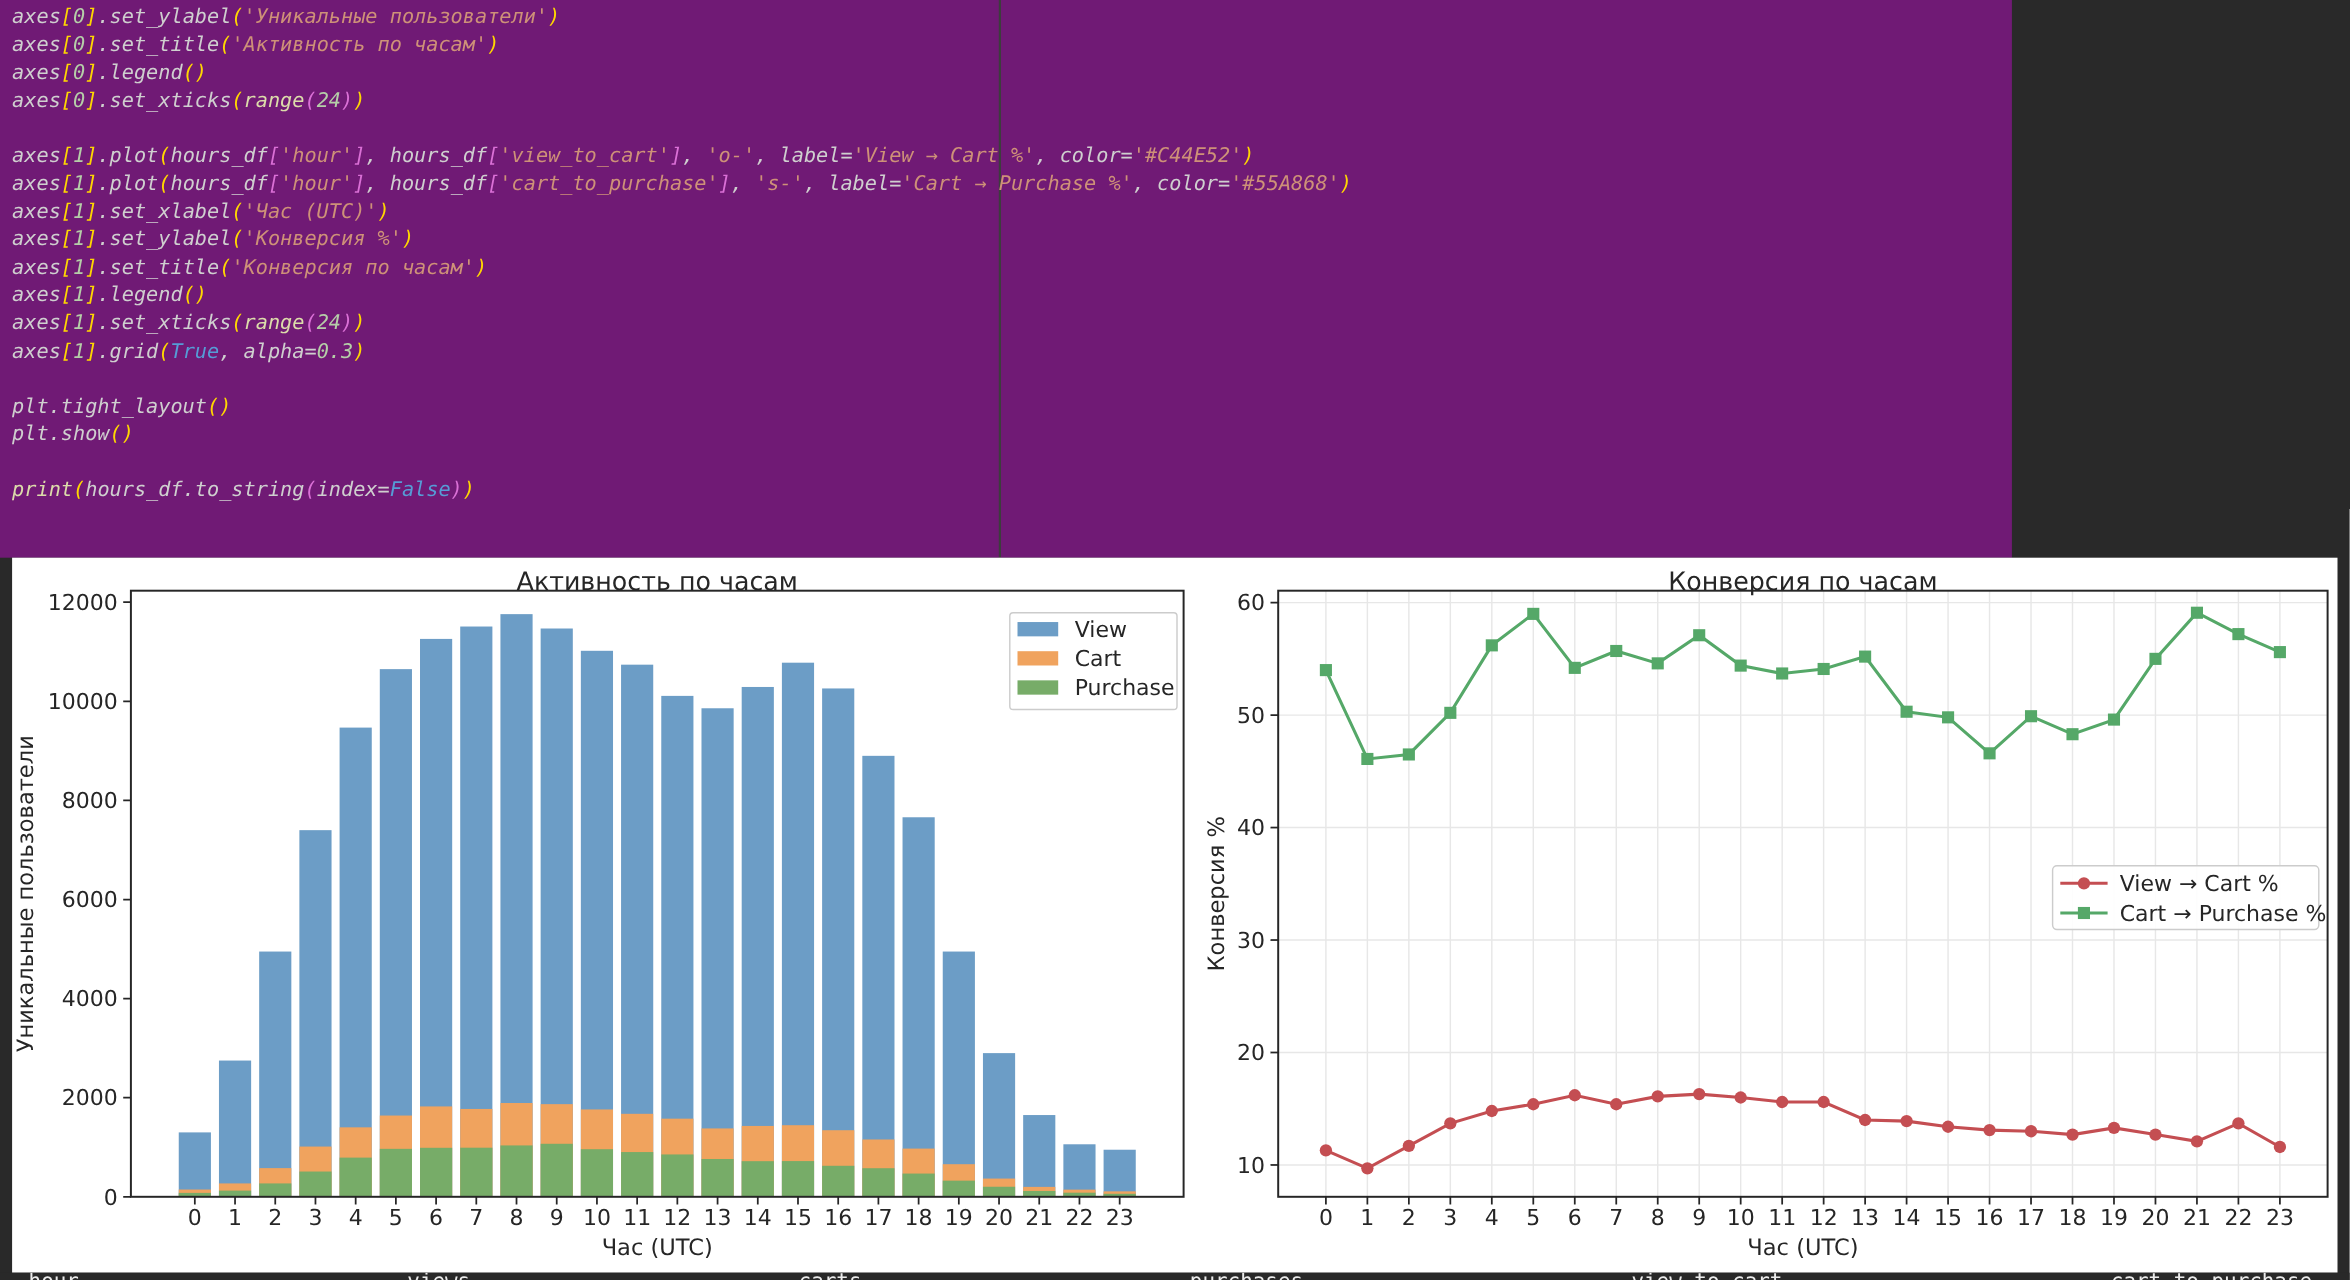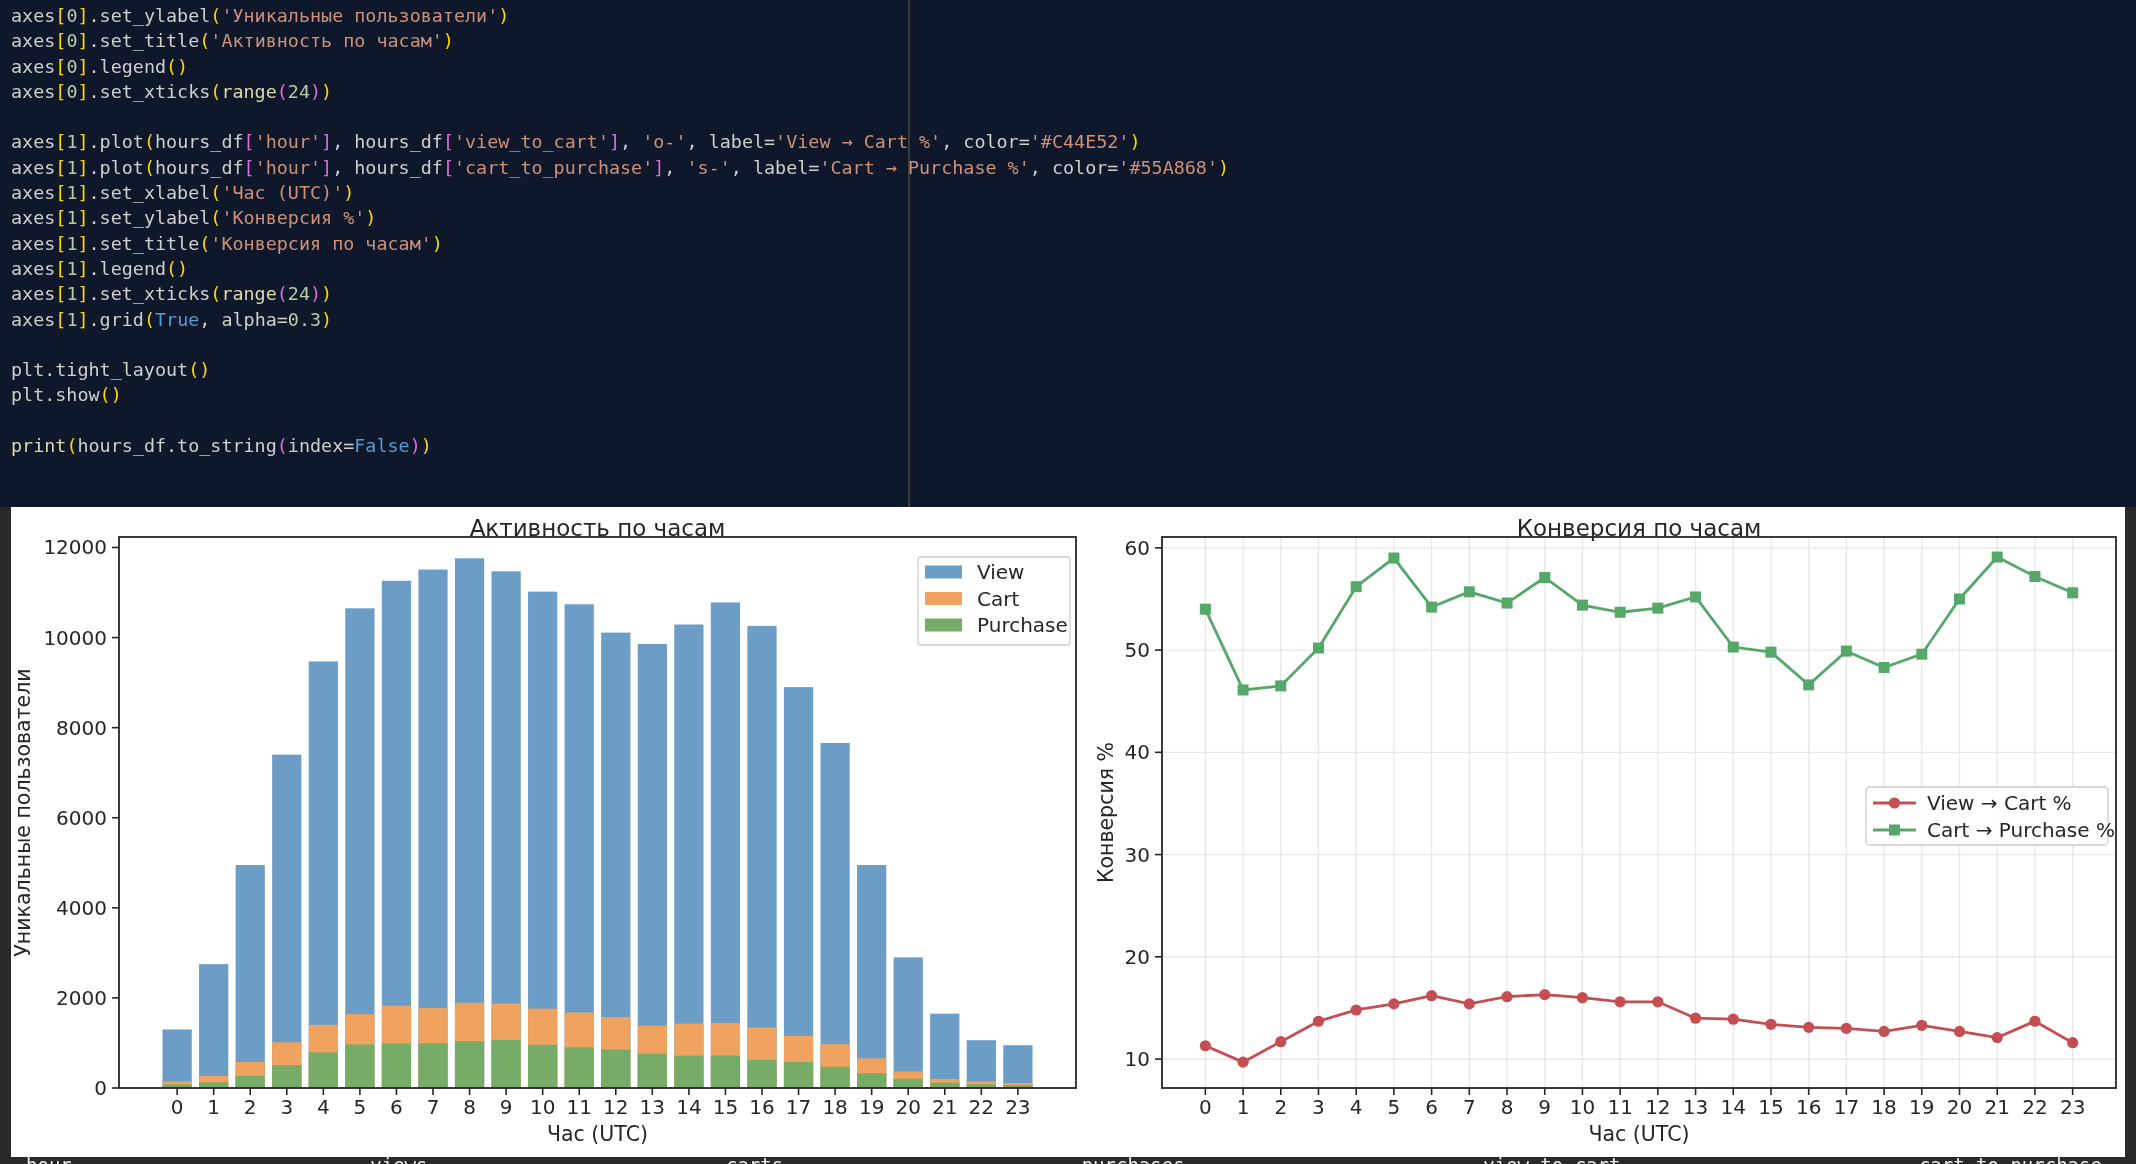--- a/index.html
+++ b/index.html
@@ -2,22 +2,23 @@
 <html><head>
 <meta charset="utf-8">
 <style>
   html,body { margin:0; padding:0; }
   body {
     width:2136px; height:1164px; overflow:hidden; position:relative;
     background:#292929;
     font-family:"DejaVu Sans", sans-serif;
   }
   .code-area {
-    position:absolute; left:0; top:0; width:2136px; height:507px;
-    background:#0f172a;
+    position:absolute; left:0; top:0; width:1829px; height:507px;
+    background:#701a75;
+    font-style:italic;
   }
   .ruler {
     position:absolute; left:908px; top:0; width:2px; height:507px;
     background:#3d3d3d;
   }
   #code-lines {
     position:absolute; left:11px; top:3px;
     font-family:"DejaVu Sans Mono", monospace;
     font-size:18.4px; line-height:25.3px; white-space:pre;
   }

